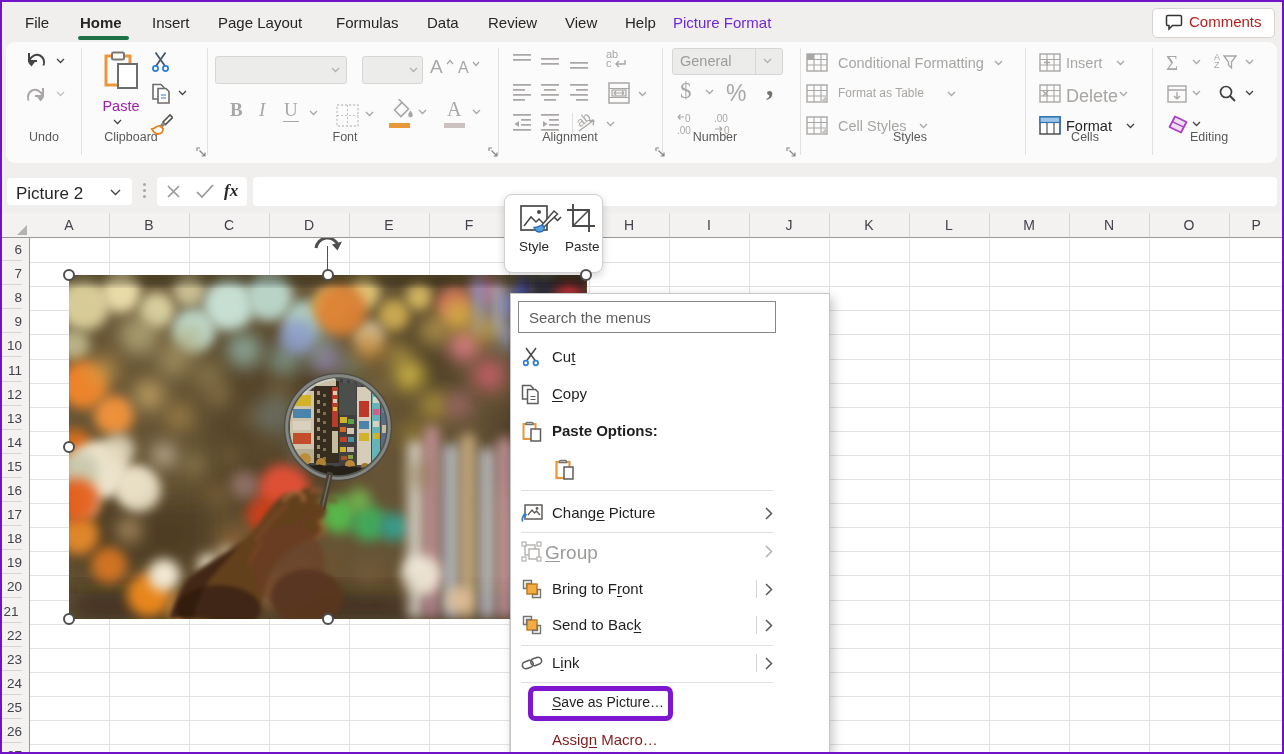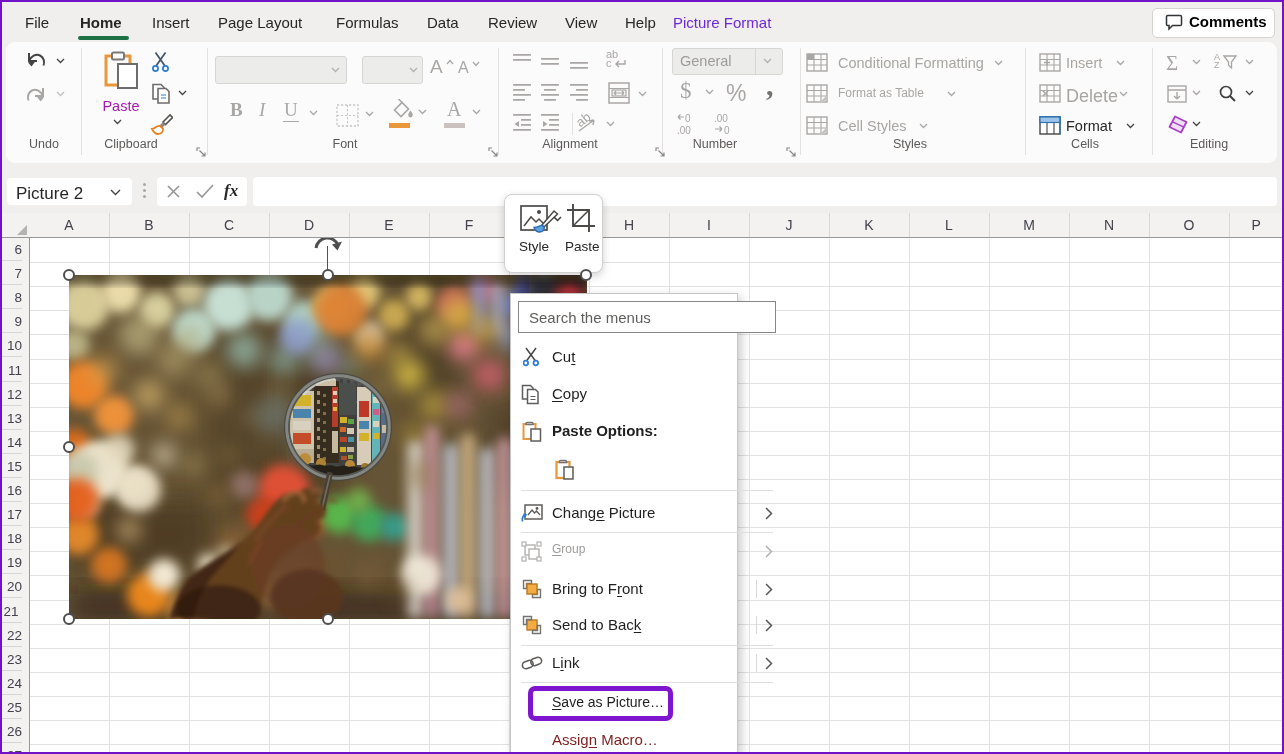--- a/index.html
+++ b/index.html
@@ -1,19 +1,19 @@
 <!DOCTYPE html>
 <html><head><meta charset="utf-8">
 <style>
 *{margin:0;padding:0;box-sizing:border-box}
 html,body{width:1284px;height:754px;overflow:hidden}
 body{font-family:"Liberation Sans",sans-serif;background:#f1efee;position:relative}
 .abs{position:absolute}
 .sep{position:absolute;width:1px;background:#e3e1df;top:6px;bottom:8px}
-.glabel{position:absolute;font-size:12.5px;color:#5c5a58;white-space:nowrap;bottom:12px}
+.glabel{position:absolute;font-size:12.5px;color:#5c5a58;white-space:nowrap;bottom:19px}
 svg{display:block}
 </style></head>
 <body>
 
 <div class="abs" style="left:0;top:0;width:1284px;height:42px;background:#f1efee"></div>
 <div class="abs" id="tabs" style="left:0;top:14px;height:24px;width:1284px;font-size:15px;color:#262626">
 <span class="abs" style="left:25px">File</span>
 <span class="abs" style="left:80px;font-weight:700">Home</span>
 <span class="abs" style="left:152px">Insert</span>
 <span class="abs" style="left:218px">Page Layout</span>
@@ -23,21 +23,21 @@
 <span class="abs" style="left:565px">View</span>
 <span class="abs" style="left:625px">Help</span>
 <span class="abs" style="left:673px;color:#6d28d9">Picture Format</span>
 </div>
 <div class="abs" style="left:78px;top:36px;width:51px;height:3.5px;background:#1e7145;border-radius:2px"></div>
 
 <div class="abs" style="left:1152px;top:8px;width:123px;height:30px;background:#fff;border:1px solid #d6d3d1;border-radius:5px"></div>
 <svg class="abs" style="left:1165px;top:14px" width="18" height="17" viewBox="0 0 18 17">
     <path d="M2.8 1.5h12.4a1.3 1.3 0 011.3 1.3v7.4a1.3 1.3 0 01-1.3 1.3H7.5L4 15v-3.5H2.8a1.3 1.3 0 01-1.3-1.3V2.8a1.3 1.3 0 011.3-1.3z" fill="none" stroke="#333" stroke-width="1.5"></path>
   </svg>
-<div class="abs" style="left:1189px;top:13px;font-size:15px;font-weight:700;color:#000000">Comments</div>
+<div class="abs" style="left:1189px;top:13px;font-size:15px;font-weight:400;color:#b91c1c">Comments</div>
 
 <div class="abs" id="ribbon" style="left:6px;top:42px;width:1271px;height:121px;background:#fcfbfb;border-radius:9px">
 <div class="sep" style="left:75px"></div>
 <div class="sep" style="left:201px"></div>
 <div class="sep" style="left:492px"></div>
 <div class="sep" style="left:656px"></div>
 <div class="sep" style="left:794px"></div>
 <div class="sep" style="left:1019px"></div>
 <div class="sep" style="left:1146px"></div>
 <div class="glabel" style="left:38px;transform:translateX(-50%)">Undo</div>
@@ -675,21 +675,21 @@
     </svg>
 <svg class="abs" style="left:61px;top:8px" width="30" height="30" viewBox="0 0 30 30">
 <path d="M7 1v22h22" fill="none" stroke="#4c4a48" stroke-width="1.9"></path>
 <path d="M1 7h22v22" fill="none" stroke="#4c4a48" stroke-width="1.9"></path>
 <path d="M23 7L7 23" stroke="#4c4a48" stroke-width="1.6"></path>
     </svg>
 <div class="abs" style="left:14px;top:44px;width:30px;text-align:center;font-size:13.5px;color:#262626">Style</div>
 <div class="abs" style="left:60px;top:44px;width:32px;text-align:center;font-size:13.5px;color:#262626">Paste</div>
 </div>
 
-<div class="abs" id="menu" style="left:510px;top:293px;width:228px;height:461px;background:#fff;border:1px solid #c8c6c4;box-shadow:3px 4px 10px rgba(0,0,0,.22)">
+<div class="abs" id="menu" style="left:510px;top:293px;width:320px;height:461px;background:#fff;border:1px solid #c8c6c4;box-shadow:3px 4px 10px rgba(0,0,0,.22)">
 <div class="abs" style="left:7px;top:7px;width:258px;height:32px;border:1px solid #898785;background:#fff"></div>
 <div class="abs" style="left:18px;top:15px;font-size:15px;color:#605e5c">Search the menus</div>
 <svg class="abs" style="left:12px;top:53px" width="16" height="20" viewBox="0 0 16 20">
 <path d="M3 1l9.5 13M13 1L3.5 14" stroke="#474747" stroke-width="1.5"></path>
 <circle cx="2.8" cy="16" r="2.3" fill="none" stroke="#2b7cd3" stroke-width="1.7"></circle>
 <circle cx="12.8" cy="16" r="2.3" fill="none" stroke="#2b7cd3" stroke-width="1.7"></circle>
     </svg>
 <div class="abs" style="left:41px;top:54px;font-size:15px;color:#1f1f1f">Cu<span style="text-decoration:underline;text-underline-offset:2px">t</span></div>
 <svg class="abs" style="left:10px;top:90px" width="21" height="21" viewBox="0 0 21 21">
 <path d="M1.5 1.5h8l2.5 2.5V15h-10.5z" fill="#fff" stroke="#5f5d5b" stroke-width="1.5"></path>
@@ -722,21 +722,21 @@
     </svg>
 <div class="abs" style="left:10px;top:238px;width:252px;height:1px;background:#e1dfdd"></div>
 <svg class="abs" style="left:10px;top:247px" width="21" height="21" viewBox="0 0 21 21">
 <rect x="4" y="4" width="10" height="10" fill="none" stroke="#b3b1af" stroke-width="1.4"></rect>
 <rect x="8" y="8" width="10" height="10" fill="#fff" stroke="#b3b1af" stroke-width="1.4"></rect>
 <rect x="1" y="1" width="4" height="4" fill="#fff" stroke="#b3b1af" stroke-width="1.2"></rect>
 <rect x="16" y="1" width="4" height="4" fill="#fff" stroke="#b3b1af" stroke-width="1.2"></rect>
 <rect x="1" y="16" width="4" height="4" fill="#fff" stroke="#b3b1af" stroke-width="1.2"></rect>
 <rect x="16" y="16" width="4" height="4" fill="#fff" stroke="#b3b1af" stroke-width="1.2"></rect>
     </svg>
-<div class="abs" style="left:41px;top:248px;font-size:12px;color:#9d9b99"><span style="text-decoration:underline;text-underline-offset:2px">G</span>roup</div>
+<div class="abs" style="left:34px;top:248px;font-size:19px;color:#9d9b99"><span style="text-decoration:underline;text-underline-offset:2px">G</span>roup</div>
     <svg class="abs" style="left:254px;top:251px" width="8" height="13" viewBox="0 0 8 13">
       <path d="M1 1l5.5 5.5L1 12" fill="none" stroke="#b3b1af" stroke-width="1.5"></path>
     </svg>
 <svg class="abs" style="left:11px;top:285px" width="20" height="20" viewBox="0 0 20 20">
 <path d="M1.5 1.5h8v3h-5v5h-3z" fill="#fff" stroke="#757371" stroke-width="1.4"></path>
 <path d="M18.5 18.5h-8v-3h5v-5h3z" fill="#fff" stroke="#757371" stroke-width="1.4"></path>
 <rect x="5" y="5" width="10" height="10" fill="#f3ab44" stroke="#b87a20" stroke-width="1.4"></rect>
     </svg>
 <div class="abs" style="left:41px;top:286px;font-size:15px;color:#1f1f1f">Bring to F<span style="text-decoration:underline;text-underline-offset:2px">r</span>ont</div>
     <div class="abs" style="left:245px;top:286px;width:1px;height:18px;background:#d8d6d4"></div>

